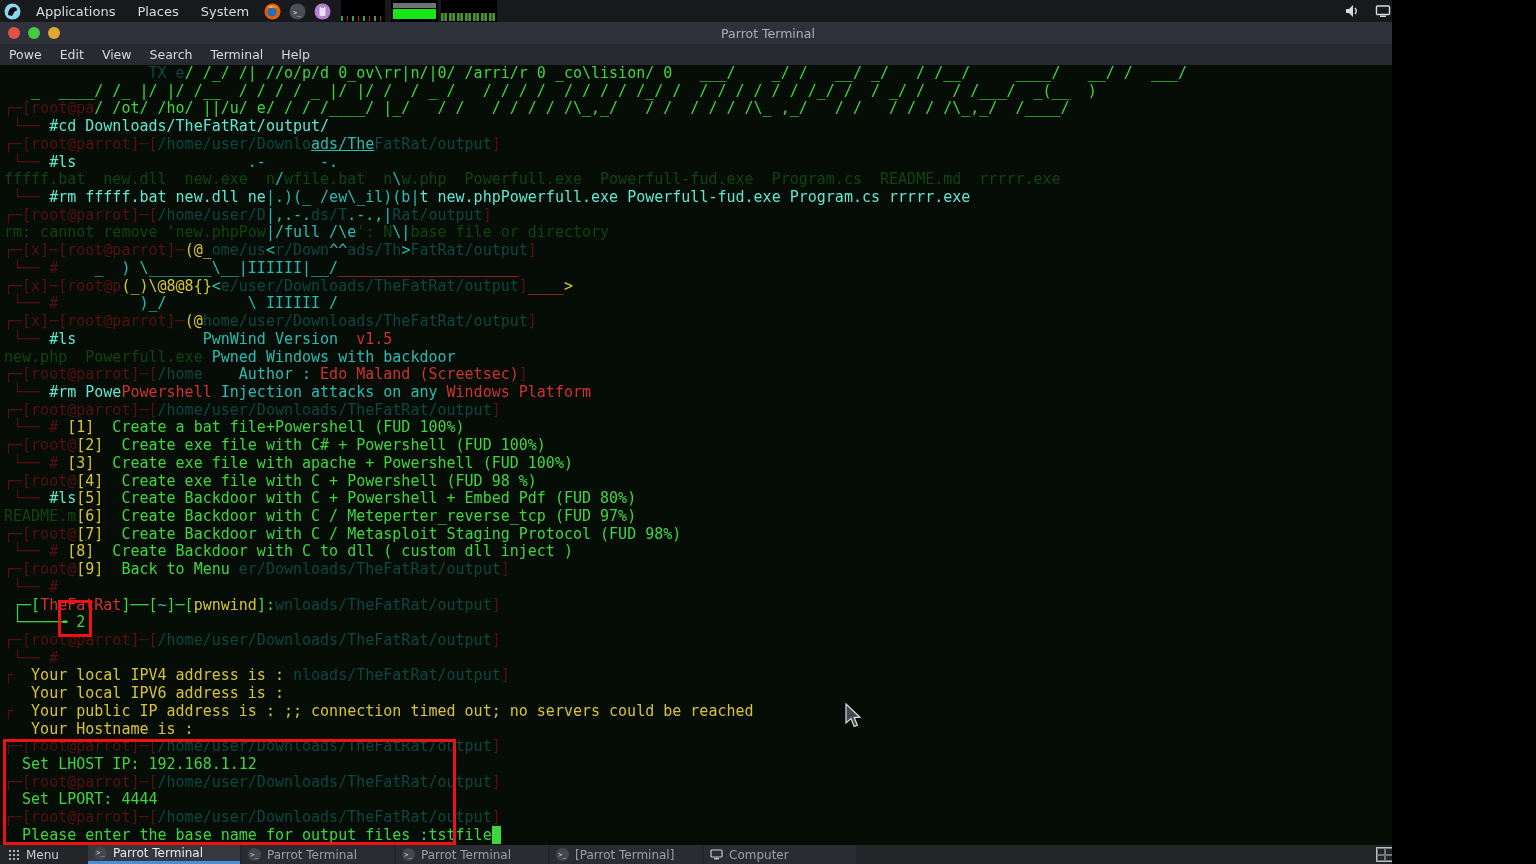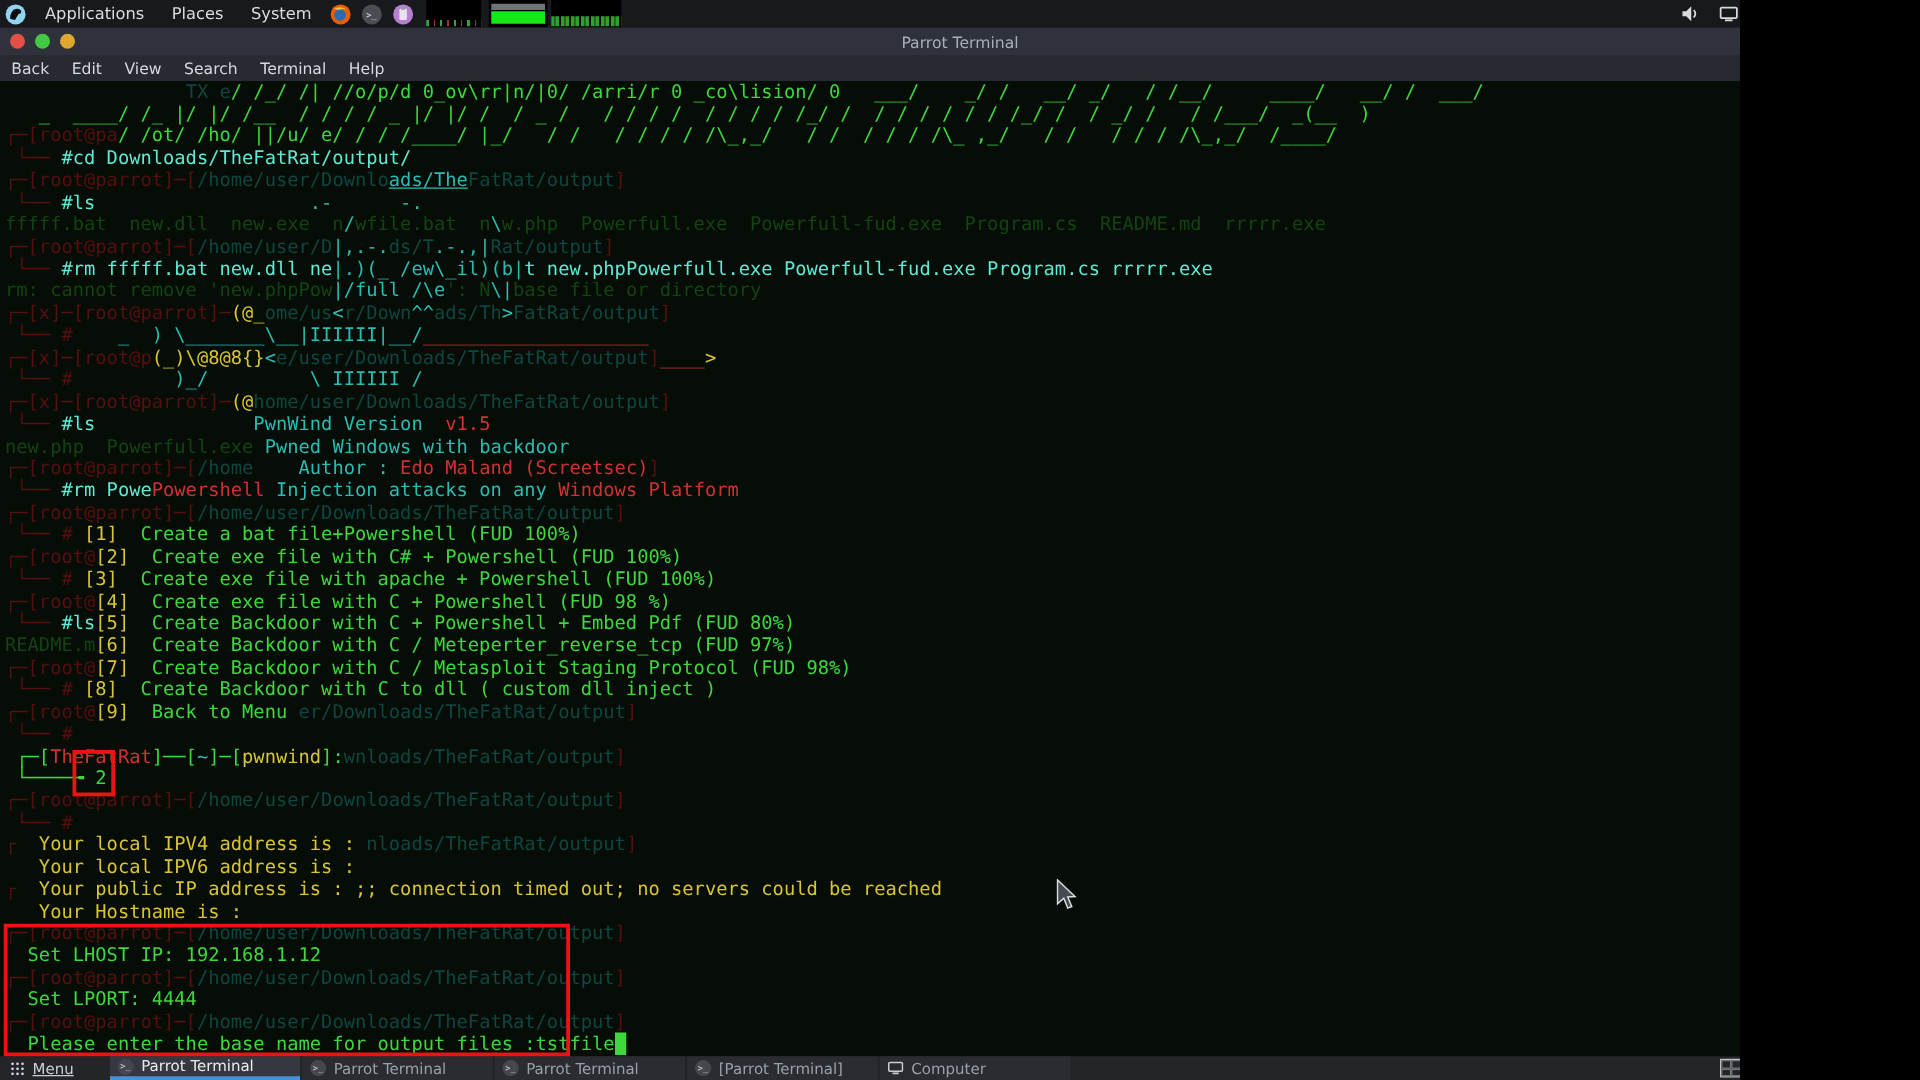--- a/index.html
+++ b/index.html
@@ -46,21 +46,21 @@
   .r {color:#d03232;}
   .dr{color:#56100f;text-align:center;}
   .dt{color:#0e4641;}
   .sp{color:transparent;}
   .cur{background:#3ed83e;color:#3ed83e;}
   .redbox{position:absolute;border:3px solid #ef1212;box-sizing:border-box;pointer-events:none;}
   #pointer{position:absolute;width:18px;height:26px;}
   
   .taskbar{position:absolute;left:0;bottom:0;width:1536px;height:19px;background:#232529;
            display:flex;align-items:stretch;color:#c9ced4;font-size:12px;}
-  .menu-btn{width:88px;display:flex;align-items:center;gap:6px;padding-left:8px;box-sizing:border-box;text-decoration:underline;}
+  .menu-btn{width:88px;display:flex;align-items:center;gap:6px;padding-left:8px;box-sizing:border-box;}
   .task-btn{width:152px;margin-right:2px;display:flex;align-items:center;gap:6px;padding-left:6px;
             box-sizing:border-box;background:#2a2c31;color:#9aa0a8;overflow:hidden;white-space:nowrap;}
   .task-btn.active{background:#35383e;color:#e8ebee;border-bottom:3px solid #4a90d9;}
   .tb-right{position:absolute;right:110px;top:0;height:19px;display:flex;align-items:center;gap:8px;}
   .ws{width:16px;height:13px;border:1px solid #b9bec4;display:grid;grid-template-columns:1fr 1fr;}
   .ws i{border:0.5px solid #777;}
   .appbtn{width:24px;height:17px;background:#8fc1e8;display:flex;align-items:center;justify-content:center;border-radius:2px;}
   .circ-term{width:13px;height:13px;border-radius:50%;background:#44484e;color:#d8dadd;
              font-size:7px;display:flex;align-items:center;justify-content:center;
              font-family:"DejaVu Sans Mono",monospace;flex:none;}
@@ -129,38 +129,38 @@
     </span>
   </div>
 
   <div class="titlebar">
     <span class="tdot close"></span>
     <span class="tdot max"></span>
     <span class="tdot min"></span>
     <span>Parrot Terminal</span>
   </div>
   <div class="menubar">
-    <span>Back</span>
+    <span>Powe</span>
     <span>Edit</span>
     <span>View</span>
     <span>Search</span>
     <span>Terminal</span>
     <span>Help</span>
   </div>
 
   <div class="terminal" id="term">
       <div class="line"><span class="sp">                </span><span class="dt">TX e</span><span class="g">/ /_/ /| //o/p/d 0_ov\rr|n/|0/ /arri/r 0 _co\lision/ 0   ___/    _/ /   __/ _/   / /__/     ____/   __/ /  ___/</span></div>
       <div class="line"><span class="sp">   </span><span class="g">_  ____/ /_ |/ |/ /__  / / / / _ |/ |/ /  / _ /   / / / /  / / / / /_/ /  / / / / / / /_/ /  / _/ /   / /___/  _(__  )</span></div>
       <div class="line"><span class="dr">┌─[root@pa</span><span class="g">/ /ot/ /ho/ ||/u/ e/ / / /____/ |_/   / /   / / / / /\_,_/   / /  / / / /\_ ,_/   / /   / / / /\_,_/  /____/</span></div>
       <div class="line"><span class="sp"> </span><span class="dr">└── </span><span class="mg">#cd Downloads/TheFatRat/output/</span></div>
       <div class="line"><span class="dr">┌─[root@parrot]─[</span><span class="dt">/home/user/Downlo</span><span class="tu">ads/The</span><span class="dt">FatRat/output</span><span class="dr">]</span></div>
       <div class="line"><span class="sp"> </span><span class="dr">└── </span><span class="mg">#ls</span><span class="sp">                   </span><span class="t">.-      -.</span></div>
       <div class="line"><span class="dg">fffff.bat  new.dll  new.exe  n</span><span class="t">/</span><span class="dg">wfile.bat  n</span><span class="t">\</span><span class="dg">w.php  Powerfull.exe  Powerfull-fud.exe  Program.cs  README.md  rrrrr.exe</span></div>
+      <div class="line"><span class="sp"> </span><span class="dr">└── </span><span class="mg">#rm fffff.bat new.dll ne</span><span class="t">|.)(_ /ew\_il)(b|</span><span class="mg">t new.phpPowerfull.exe Powerfull-fud.exe Program.cs rrrrr.exe</span></div>
       <div class="line"><span class="dr">┌─[root@parrot]─[</span><span class="dt">/home/user/D</span><span class="t">|,.-.</span><span class="dt">ds/T</span><span class="t">.-.,|</span><span class="dt">Rat/output</span><span class="dr">]</span></div>
-      <div class="line"><span class="sp"> </span><span class="dr">└── </span><span class="mg">#rm fffff.bat new.dll ne</span><span class="t">|.)(_ /ew\_il)(b|</span><span class="mg">t new.phpPowerfull.exe Powerfull-fud.exe Program.cs rrrrr.exe</span></div>
       <div class="line"><span class="dg">rm: cannot remove 'new.phpPow</span><span class="t">|/full /\e</span><span class="dg">': N</span><span class="t">\|</span><span class="dg">base file or directory</span></div>
       <div class="line"><span class="dr">┌─[x]─[root@parrot]─</span><span class="y">(@_</span><span class="dt">ome/us</span><span class="t">&lt;</span><span class="dt">r/Down</span><span class="t">^^</span><span class="dt">ads/Th</span><span class="t">&gt;</span><span class="dt">FatRat/output</span><span class="dr">]</span></div>
       <div class="line"><span class="sp"> </span><span class="dr">└── # </span><span class="sp">   </span><span class="t">_  ) \_______\__|IIIIII|__/</span><span class="r">____________________</span></div>
       <div class="line"><span class="dr">┌─[x]─[root@p</span><span class="y">(_)\@8@8{}</span><span class="t">&lt;</span><span class="dt">e/user/Downloads/TheFatRat/output</span><span class="dr">]</span><span class="r">____</span><span class="y">&gt;</span></div>
       <div class="line"><span class="sp"> </span><span class="dr">└── # </span><span class="sp">        </span><span class="t">)_/         \ IIIIII /</span></div>
       <div class="line"><span class="dr">┌─[x]─[root@parrot]─</span><span class="y">(@</span><span class="dt">home/user/Downloads/TheFatRat/output</span><span class="dr">]</span></div>
       <div class="line"><span class="sp"> </span><span class="dr">└── </span><span class="mg">#ls</span><span class="sp">              </span><span class="t">PwnWind Version </span><span class="r"> v1.5</span></div>
       <div class="line"><span class="dg">new.php  Powerfull.exe </span><span class="t">Pwned Windows with backdoor</span></div>
       <div class="line"><span class="dr">┌─[root@parrot]─[</span><span class="dt">/home</span><span class="sp">    </span><span class="t">Author : </span><span class="r">Edo Maland (Screetsec)</span><span class="dr">]</span></div>
       <div class="line"><span class="sp"> </span><span class="dr">└── </span><span class="mg">#rm Powe</span><span class="r">Powershell</span><span class="t"> Injection attacks on any </span><span class="r">Windows Platform</span></div>

